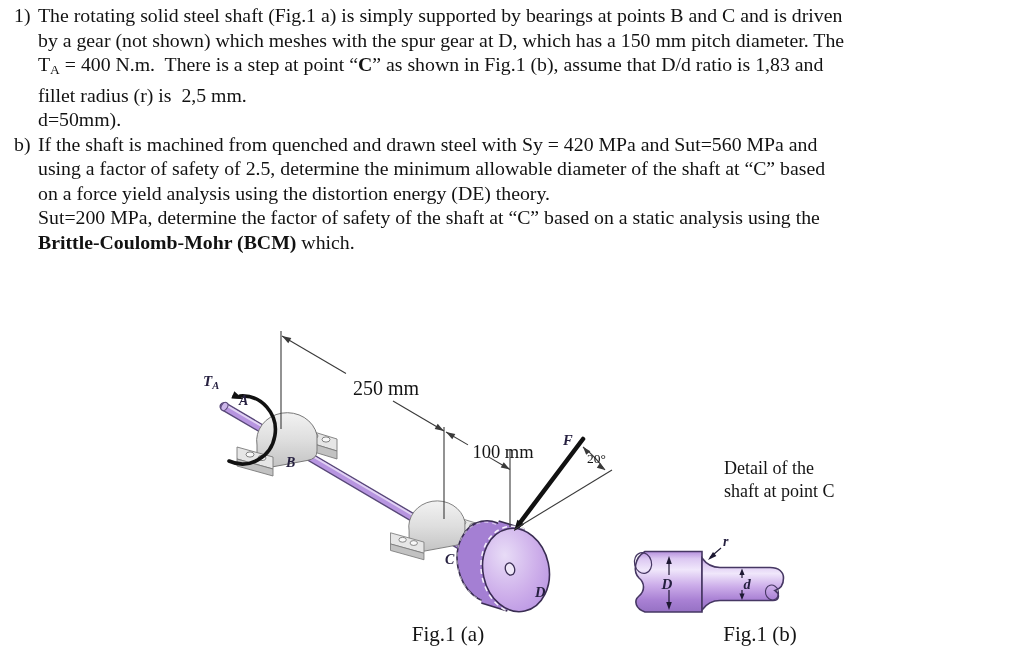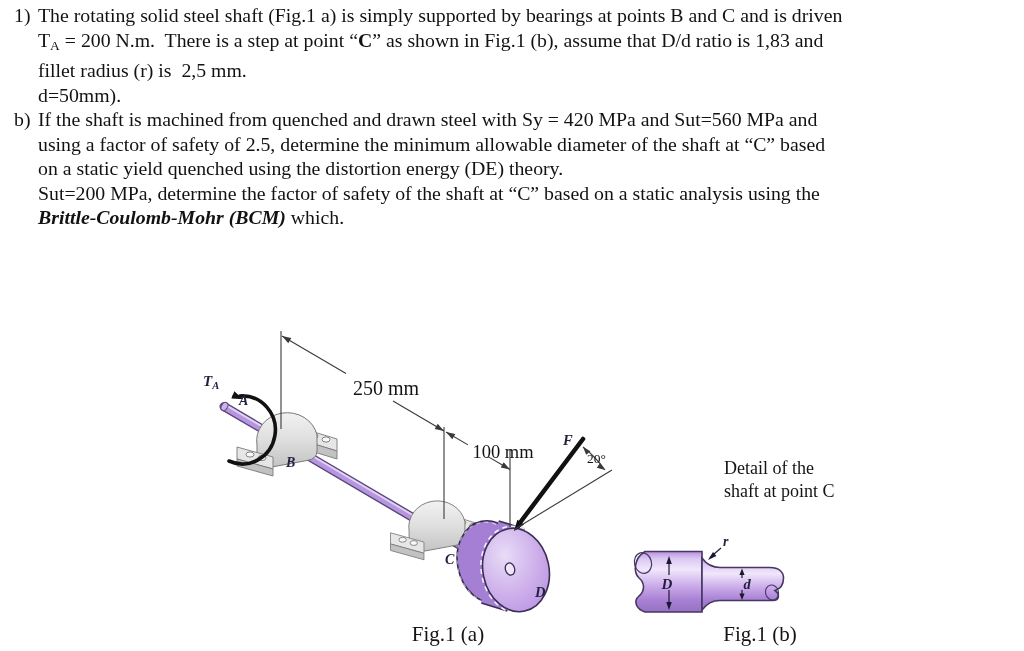--- a/index.html
+++ b/index.html
@@ -5,41 +5,42 @@
   html,body{margin:0;padding:0;background:#fff;}
   .page{position:relative;width:858px;height:651px;background:#ffffff;overflow:hidden;
         font-family:"Liberation Serif",serif;}
   .gutter{position:absolute;left:982px;top:0;width:42px;height:651px;
           background:#f7f8fb;border-left:2px solid #d4d5d9;box-sizing:border-box;}
   .textblock{position:absolute;left:14px;top:3px;}
   .pline{white-space:pre;font-size:19.8px;line-height:24.55px;color:#121212;}
   .plabel{display:inline-block;width:24px;}
   .tsub{font-size:13.5px;vertical-align:-3px;}
   .boldc{font-weight:bold;}
-  .bi{font-weight:bold;font-style:italic;}
+  .bi{font-weight:bold;}
   svg.fig{position:absolute;left:0;top:0;width:1024px;height:651px;}
   .dim{stroke:#3a3a3a;stroke-width:1.1;fill:none;}
   .dimfill{fill:#3a3a3a;stroke:none;}
   .outl{stroke:#3a2d53;stroke-width:1.6;}
   .sertext{font-family:"Liberation Serif",serif;fill:#141414;}
   .lab{font-family:"Liberation Serif",serif;font-style:italic;font-weight:bold;fill:#262040;}
 </style>
 </head>
 <body>
 
 <div class="page">
 
   <div class="textblock">
     <div class="pline"><span class="plabel">1)</span><span>The rotating solid steel shaft (Fig.1 a) is simply supported by bearings at points B and C and is driven</span></div>
-    <div class="pline"><span class="plabel"></span><span><span>T</span><span class="tsub">A</span><span> = 200 N.m.  There is a step at point “</span><span class="boldc">C</span><span>” as shown in Fig.1 (b), assume that D/d ratio is 1,83 and</span></span></div>
+    <div class="pline"><span class="plabel"></span><span>by a gear (not shown) which meshes with the spur gear at D, which has a 150 mm pitch diameter. The</span></div>
+    <div class="pline"><span class="plabel"></span><span><span>T</span><span class="tsub">A</span><span> = 400 N.m.  There is a step at point “</span><span class="boldc">C</span><span>” as shown in Fig.1 (b), assume that D/d ratio is 1,83 and</span></span></div>
     <div class="pline"><span class="plabel"></span><span>fillet radius (r) is  2,5 mm.</span></div>
     <div class="pline"><span class="plabel"></span><span>d=50mm).</span></div>
     <div class="pline"><span class="plabel">b)</span><span>If the shaft is machined from quenched and drawn steel with Sy = 420 MPa and Sut=560 MPa and</span></div>
     <div class="pline"><span class="plabel"></span><span>using a factor of safety of 2.5, determine the minimum allowable diameter of the shaft at “C” based</span></div>
-    <div class="pline"><span class="plabel"></span><span>on a static yield quenched using the distortion energy (DE) theory.</span></div>
+    <div class="pline"><span class="plabel"></span><span>on a force yield analysis using the distortion energy (DE) theory.</span></div>
     <div class="pline"><span class="plabel"></span><span>Sut=200 MPa, determine the factor of safety of the shaft at “C” based on a static analysis using the</span></div>
     <div class="pline"><span class="plabel"></span><span><span class="bi">Brittle-Coulomb-Mohr (BCM)</span><span> which.</span></span></div>
   </div>
 
   <svg class="fig" viewBox="0 0 1024 651">
     <defs>
       <linearGradient id="cylGrad" x1="0" y1="0" x2="0" y2="1">
         <stop offset="0" stop-color="#b691dd"></stop>
         <stop offset="0.12" stop-color="#dcc8f2"></stop>
         <stop offset="0.3" stop-color="#f0e7fb"></stop>

